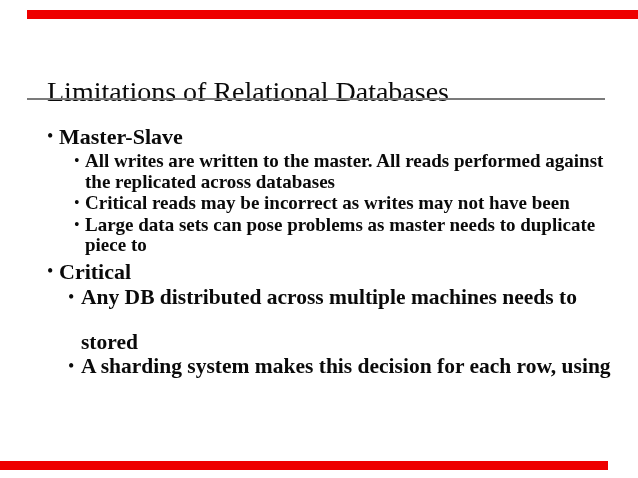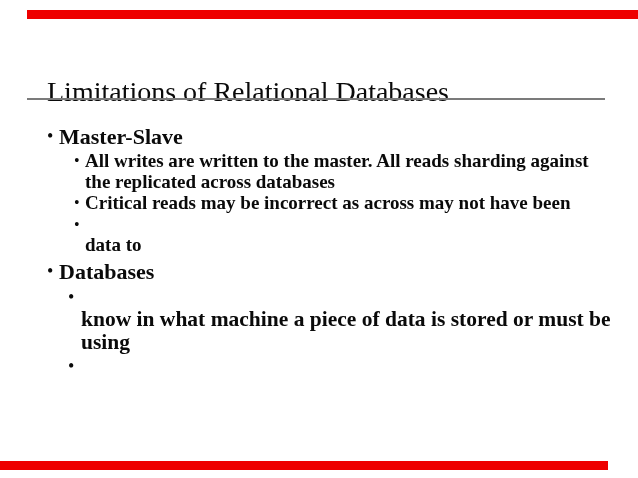--- a/index.html
+++ b/index.html
@@ -44,45 +44,45 @@
 
   <div class="content">
 
     <div class="li l1">
       <span class="mk">•</span>
       <span class="txt">Master-Slave</span>
     </div>
 
     <div class="li l2 first">
       <span class="mk">•</span>
-      <span class="txt"><span>All writes are written to the master. All reads sharding against</span><br><span>the replicated across databases</span></span>
+      <span class="txt"><span>All writes are written to the master. All reads performed against</span><br><span>the replicated across databases</span></span>
     </div>
 
     <div class="li l2">
       <span class="mk">•</span>
-      <span class="txt"><span>Critical reads may be incorrect as across may not have been</span><br></span>
+      <span class="txt"><span>Critical reads may be incorrect as writes may not have been</span><br></span>
     </div>
 
     <div class="li l2">
       <span class="mk">•</span>
-      <span class="txt"><br><span>data to</span></span>
+      <span class="txt"><span>Large data sets can pose problems as master needs to duplicate</span><br><span>piece to</span></span>
     </div>
 
     <div class="li l1 sharding">
       <span class="mk">•</span>
-      <span class="txt">Databases</span>
+      <span class="txt">Critical</span>
     </div>
 
     <div class="li l2b">
       <span class="mk">•</span>
-      <span class="txt"><br><span>know in what machine a piece of data is stored or must be</span><br><span>using</span></span>
+      <span class="txt"><span>Any DB distributed across multiple machines needs to</span><br><br><span>stored</span></span>
     </div>
 
     <div class="li l2b">
       <span class="mk">•</span>
-      <span class="txt"><br></span>
+      <span class="txt"><span>A sharding system makes this decision for each row, using</span><br></span>
     </div>
 
   </div>
 
   <div class="accent-bar bottom" style="background-color: rgb(238, 0, 0);"></div>
 
 </div>
 
 </body></html>

